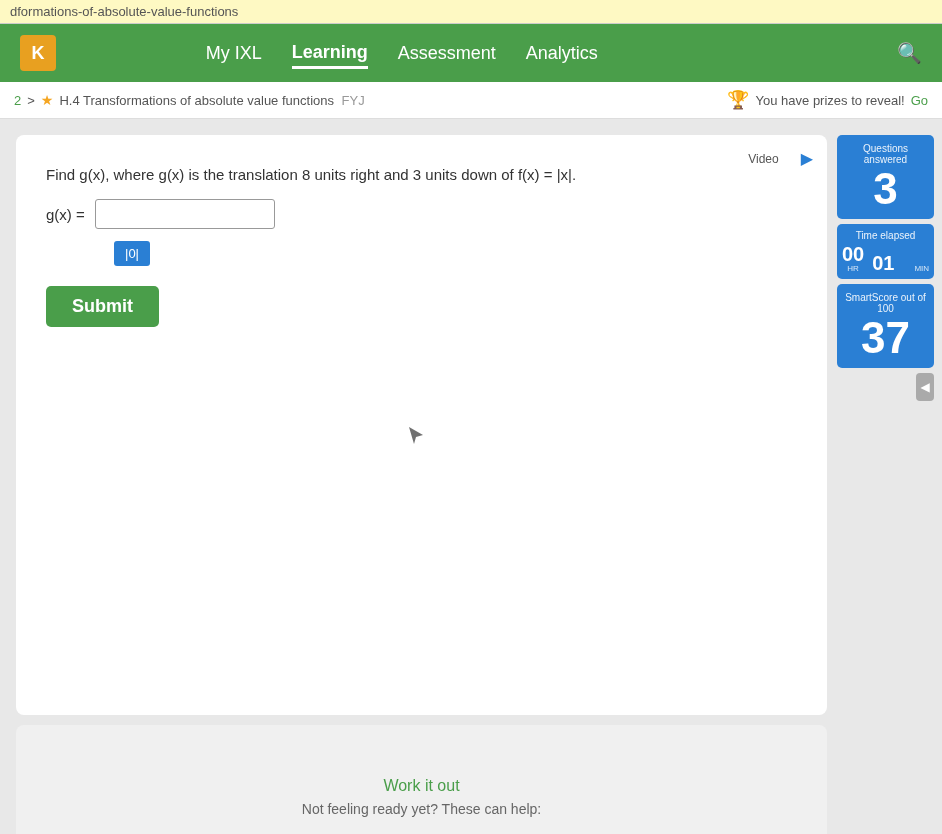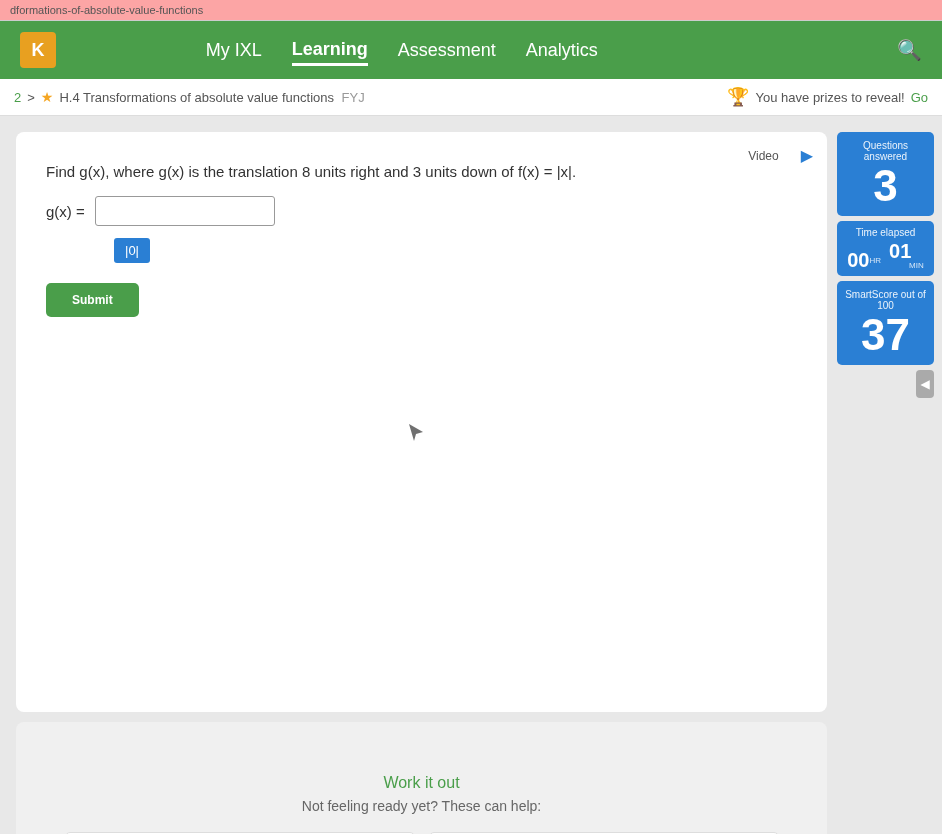--- a/index.html
+++ b/index.html
@@ -1,22 +1,22 @@
 <!DOCTYPE html>
 <html><head>
   <meta charset="utf-8">
   <style>
     * { margin: 0; padding: 0; box-sizing: border-box; }
     body { font-family: Arial, sans-serif; background: #e8e8e8; width: 942px; min-height: 834px; overflow-x: hidden; }
 
     
     .browser-bar {
-      background: #fca5a5;
+      background: #fef9c3;
       padding: 4px 10px;
-      font-size: 11px;
+      font-size: 13px;
       color: #555;
       border-bottom: 1px solid #ccc;
     }
 
     
     .navbar {
       background: #4a9e4a;
       display: flex;
       align-items: center;
       padding: 0 20px;
@@ -160,21 +160,21 @@
       justify-content: center;
       min-width: 36px;
     }
 
     .submit-btn {
       background: #4a9e4a;
       color: white;
       border: none;
       border-radius: 5px;
       padding: 10px 26px;
-      font-size: 12px;
+      font-size: 18px;
       font-weight: bold;
       cursor: pointer;
       margin-left: 0;
     }
 
     
     .work-it-out {
       text-align: center;
       padding: 30px 0 18px 0;
     }
@@ -325,25 +325,25 @@
   <div class="right-col">
 
     <div style="background:#2a7fd4;color:white;border-radius:5px;padding:8px 10px;text-align:center;">
       <div style="font-size:10px;opacity:0.9;margin-bottom:2px;">Questions<br>answered</div>
       <div style="font-size:44px;font-weight:bold;line-height:1;">3</div>
     </div>
 
     <div style="background:#2a7fd4;color:white;border-radius:5px;padding:6px 10px;text-align:center;">
       <div style="font-size:10px;opacity:0.9;margin-bottom:3px;">Time elapsed</div>
       <div style="display:flex;justify-content:center;gap:8px;align-items:flex-end;">
-        <div style="display:flex;flex-direction:row;align-items:center;">
+        <div style="display:flex;flex-direction:column;align-items:center;">
           <span style="font-size:20px;font-weight:bold;line-height:1;">00</span>
           <span style="font-size:8px;opacity:0.8;">HR</span>
         </div>
-        <div style="display:flex;flex-direction:column;align-items:flex-start;">
+        <div style="display:flex;flex-direction:row;align-items:flex-end;">
           <span style="font-size:20px;font-weight:bold;line-height:1;">01</span>
           <span style="font-size:8px;opacity:0.8;padding-left:20px;">MIN</span>
         </div>
       </div>
     </div>
 
     <div style="background:#2a7fd4;color:white;border-radius:5px;padding:8px 6px;text-align:center;">
       <div style="font-size:10px;opacity:0.9;margin-bottom:2px;">SmartScore out of 100</div>
       <div style="font-size:44px;font-weight:bold;line-height:1;">37</div>
     </div>

